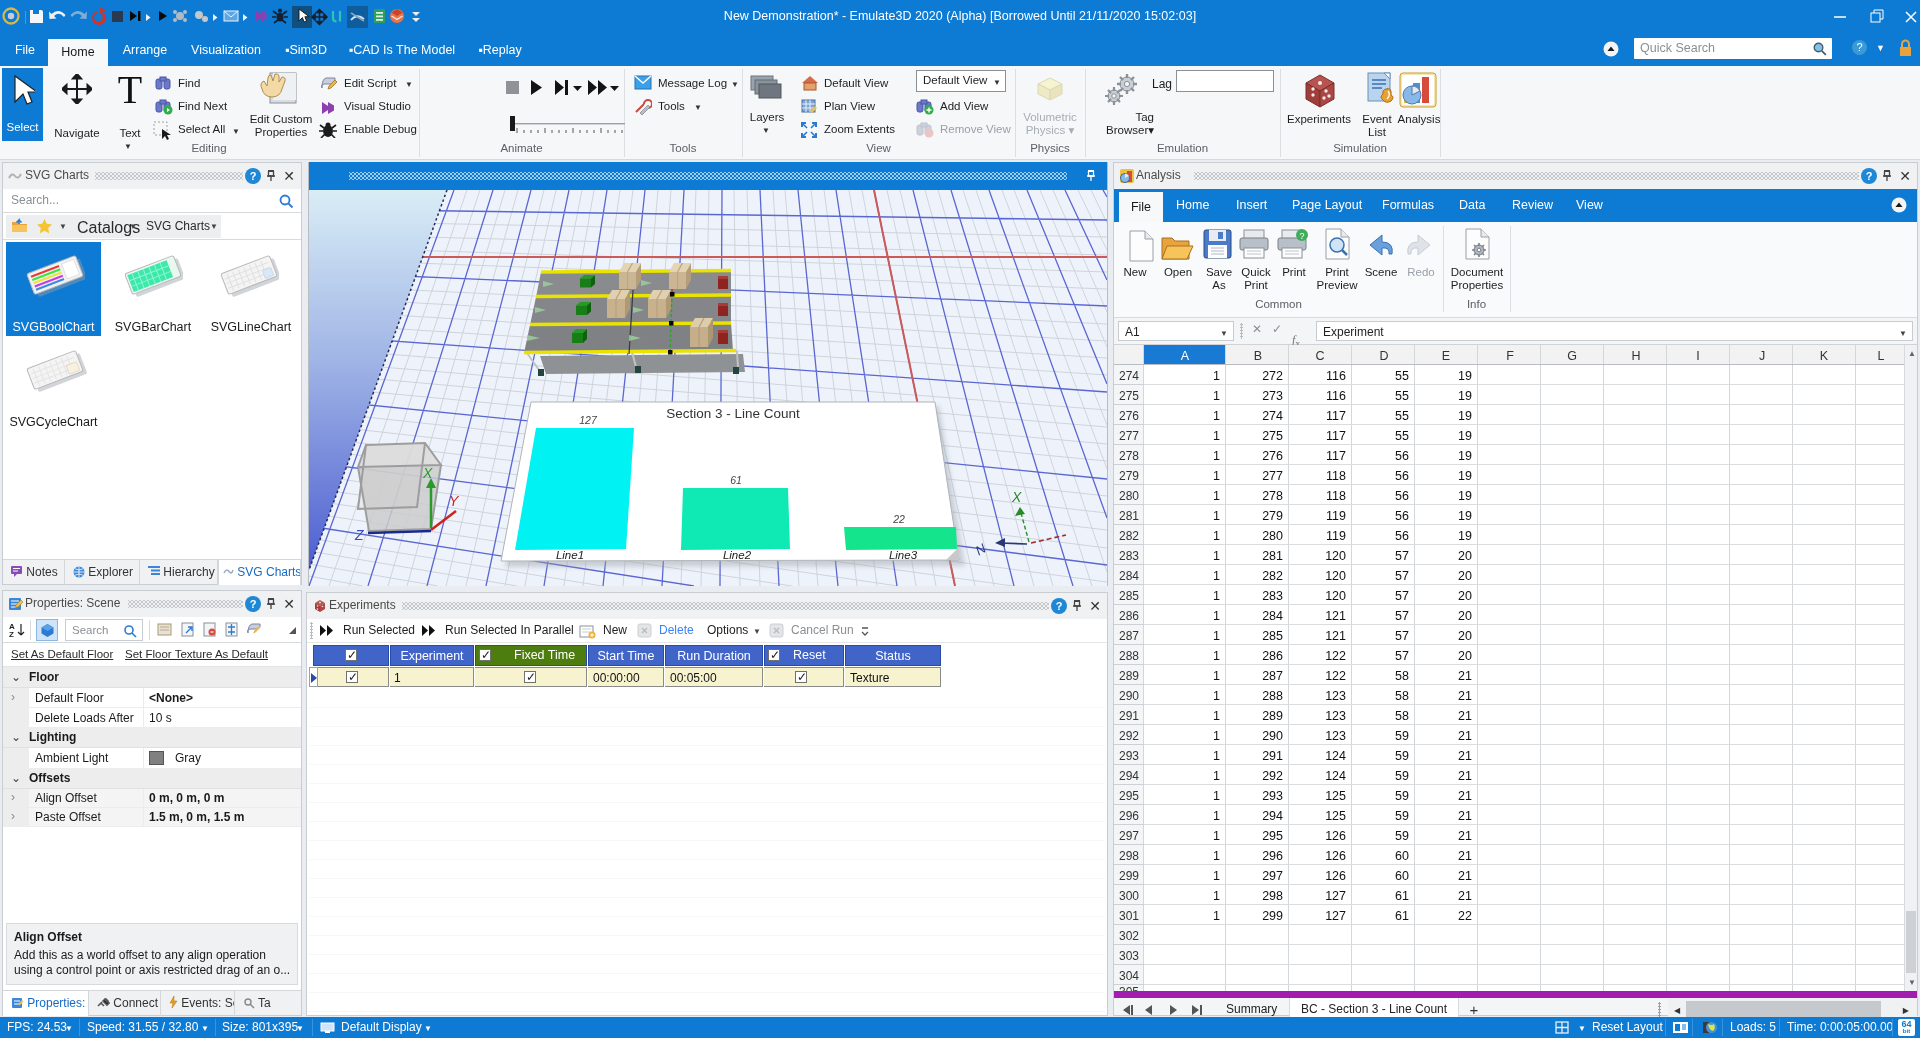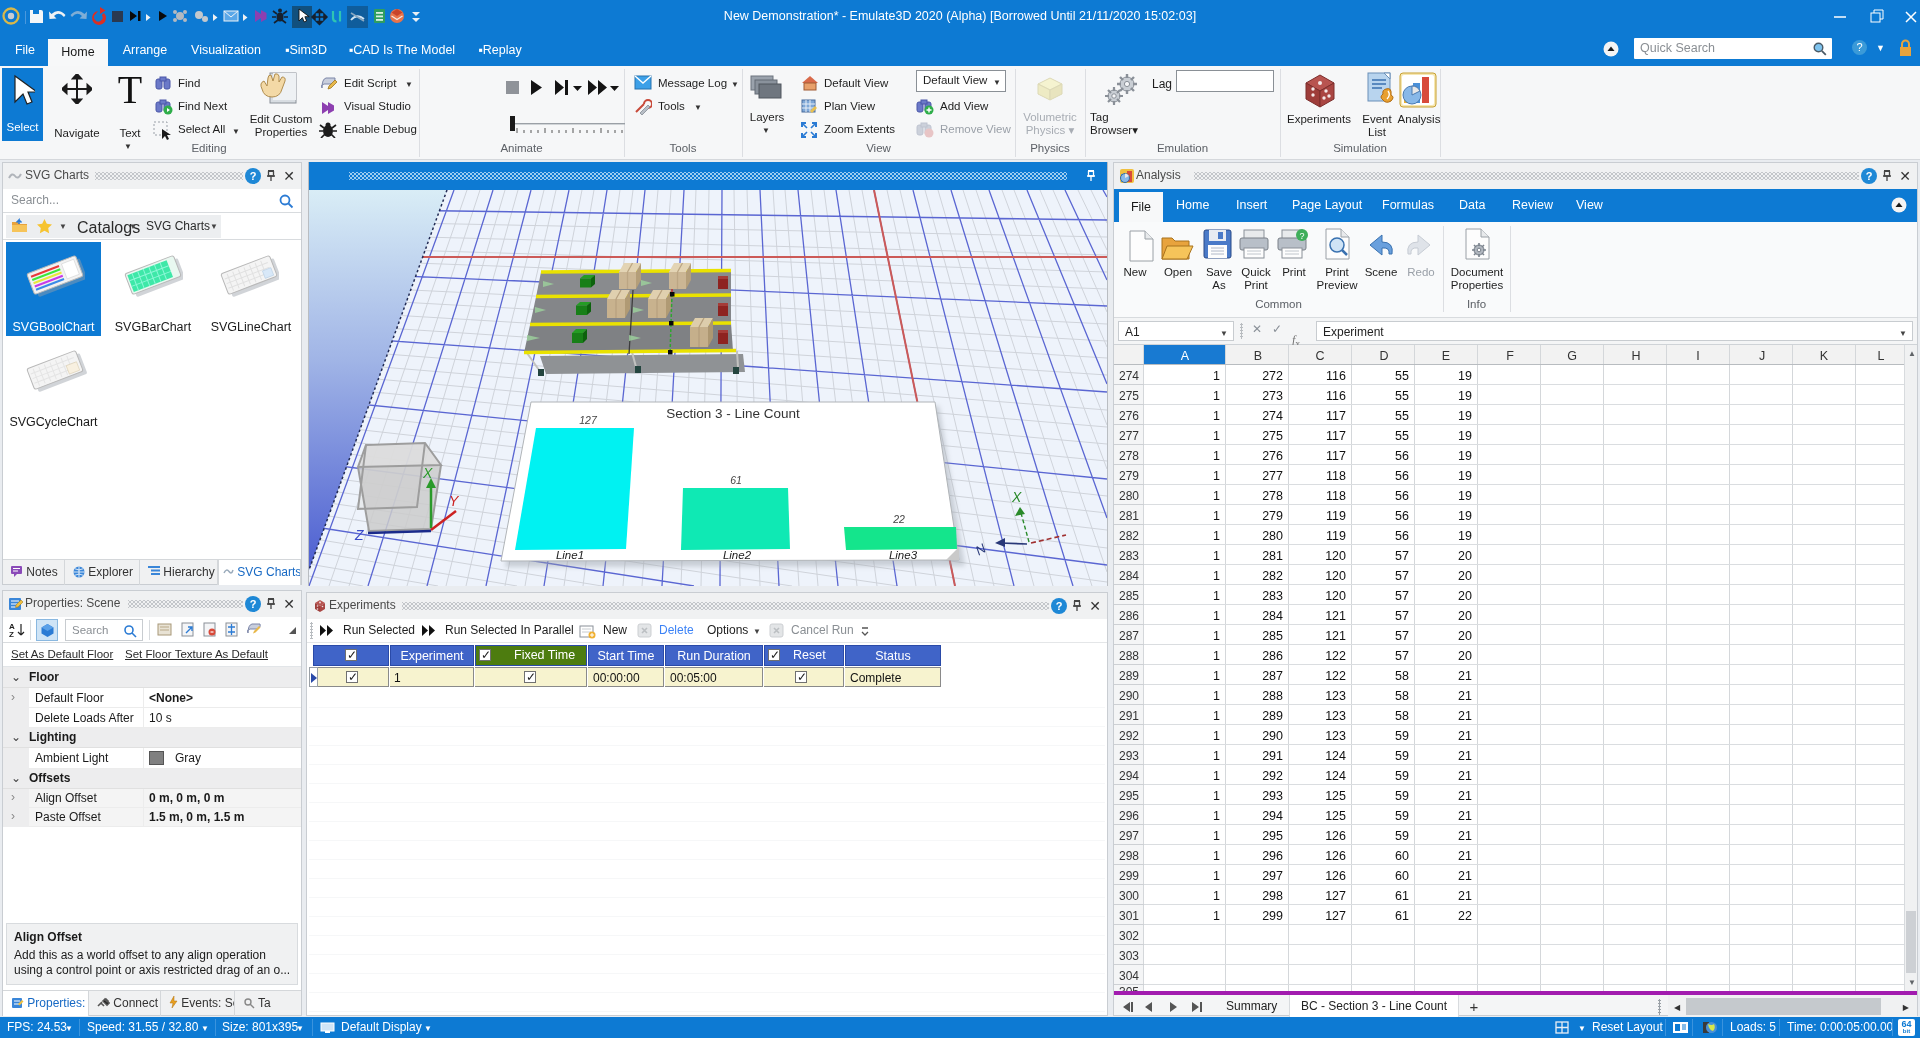--- a/index.html
+++ b/index.html
@@ -316,21 +316,21 @@
  <svg class="abs" style="left:1102px;top:6px" width="40" height="36">
       <g fill="#c9ced4" stroke="#8a9098" stroke-width="1">
         <circle cx="25" cy="12" r="7"></circle>
         <circle cx="25" cy="12" r="2.6" fill="#f4f5f7"></circle>
         <path d="M25 2 v4 M25 18 v4 M15 12 h4 M31 12 h4 M18 5 l3 3 M32 5 l-3 3 M18 19 l3 -3 M32 19 l-3 -3" stroke-width="2.4"></path>
         <circle cx="12" cy="24" r="6"></circle>
         <circle cx="12" cy="24" r="2.2" fill="#f4f5f7"></circle>
         <path d="M12 15 v4 M12 29 v4 M3 24 h4 M17 24 h4 M6 18 l3 3 M18 18 l-3 3 M6 30 l3 -3 M18 30 l-3 -3" stroke-width="2.2"></path>
       </g>
     </svg>
- <div class="abs rtxt" style="left:1090px;top:45px;width:64px;text-align:left;line-height:13px">Tag<br>Browser▾</div>
+ <div class="abs rtxt" style="left:1090px;top:45px;width:64px;text-align:right;line-height:13px">Tag<br>Browser▾</div>
  <div class="abs rtxt" style="left:1152px;top:11px;font-size:12px">Lag</div>
  <div class="abs" style="left:1176px;top:4px;width:98px;height:22px;background:#fff;border:1px solid #8a9096"></div>
 
  <svg class="abs" style="left:1296px;top:5px" width="46" height="40">
       <g>
         <path d="M10 12 l14 -8 14 8 -14 8z" fill="#b85450" stroke="#7c2e2c"></path>
         <path d="M10 12 v16 l14 8 v-16z" fill="#9e3d3a" stroke="#7c2e2c"></path>
         <path d="M38 12 v16 l-14 8 v-16z" fill="#aa4643" stroke="#7c2e2c"></path>
         <g fill="#f4e8e8">
           <circle cx="24" cy="12" r="2"></circle>
@@ -888,21 +888,21 @@
   <div class="abs" style="left:279px;top:0;width:76px;height:20px;background:#f7f3cf;border:1px solid #8a8a8a;border-left:none">
         <span style="position:absolute;left:5px;top:3px">00:00:00</span>
       </div>
   <div class="abs" style="left:356px;top:0;width:98px;height:20px;background:#f7f3cf;border:1px solid #8a8a8a;border-left:none">
         <span style="position:absolute;left:5px;top:3px">00:05:00</span>
       </div>
   <div class="abs" style="left:455px;top:0;width:80px;height:20px;background:#f7f3cf;border:1px solid #8a8a8a;border-left:none">
         <span class="check" style="position:absolute;left:31px;top:3px;width:12px;height:12px"></span>
       </div>
   <div class="abs" style="left:536px;top:0;width:96px;height:20px;background:#f7f3cf;border:1px solid #8a8a8a;border-left:none">
-        <span style="position:absolute;left:5px;top:3px">Complete</span>
+        <span style="position:absolute;left:5px;top:3px">Texture</span>
       </div>
  </div>
  <div class="abs" style="left:2px;top:96px;right:2px;bottom:2px;background:repeating-linear-gradient(to bottom,#fff 0,#fff 18px,#f6f7f8 18px,#f6f7f8 19px)"></div>
 </div>
 
 <div class="panel" style="left:1113px;top:162px;width:805px;height:854px;">
  <div class="phead">
   <svg class="abs" style="left:5px;top:5px" width="16" height="16">
         <rect x="1" y="1" width="14" height="14" rx="2" fill="#f0c040"></rect>
         <rect x="2" y="6" width="5" height="8" fill="#4a90d8"></rect>
@@ -1214,21 +1214,21 @@
         <text x="232" y="575" text-anchor="end">127</text>
         <text x="295" y="575" text-anchor="end">61</text>
         <text x="358" y="575" text-anchor="end">22</text>
       </g>
     </svg>
  <div class="abs" style="right:0;top:182px;width:13px;bottom:24px;background:#f0f1f2;border-left:1px solid #d8dbde">
   <div class="abs" style="left:3px;top:4px;font-size:8px;color:#606468">▲</div>
   <div class="abs" style="left:1px;bottom:18px;width:10px;height:62px;background:#cdd0d4"></div>
   <div class="abs" style="left:3px;bottom:4px;font-size:8px;color:#606468">▼</div>
  </div>
- <div class="abs" style="left:0;right:0;bottom:0;height:24px;background:#f4f5f6;border-top:4px solid #a21caf;font-size:12.5px;color:#222">
+ <div class="abs" style="left:0;right:0;bottom:0;height:24px;background:#f4f5f6;border-top:7px solid #a21caf;font-size:12.5px;color:#222">
   <svg class="abs" style="left:8px;top:6px" width="100" height="12">
         <g fill="#555">
           <path d="M8 1 v10 l-7 -5z M9 1 h2 v10 h-2z"></path>
           <path d="M30 1 v10 l-7 -5z"></path>
           <path d="M48 1 l7 5 -7 5z"></path>
           <path d="M70 1 l7 5 -7 5z M78 1 h2 v10 h-2z"></path>
         </g>
       </svg>
   <div class="abs" style="left:100px;top:0;height:23px;line-height:23px;padding:0 12px;border-right:1px solid #d8dbde;font-size:12px">Summary</div>
   <div class="abs" style="left:175px;top:0;height:23px;line-height:23px;padding:0 11px;background:#fff;border-right:1px solid #d8dbde;border-left:1px solid #d8dbde;font-size:12px">BC - Section 3 - Line Count</div>

